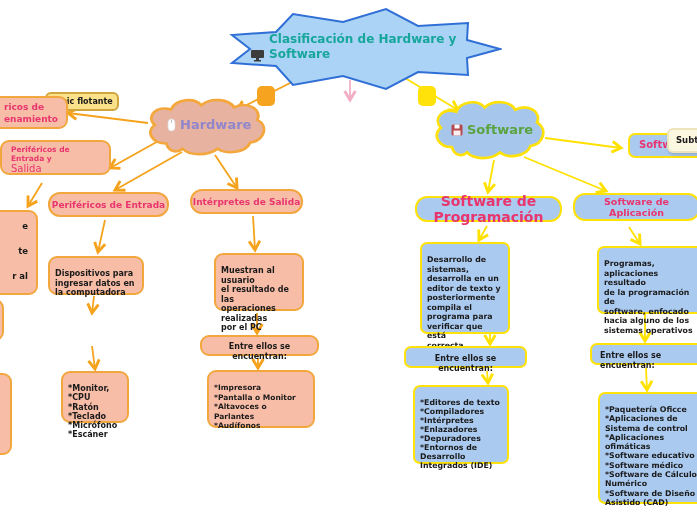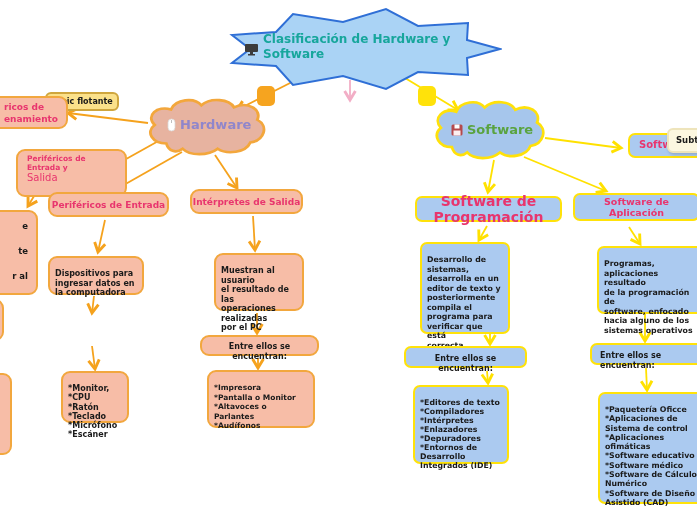--- a/index.html
+++ b/index.html
@@ -5,21 +5,21 @@
   html,body{margin:0;padding:0;background:#fff;}
   #canvas{position:relative;width:697px;height:520px;overflow:hidden;background:#fff;
           font-family:"DejaVu Sans","Liberation Sans",sans-serif;}
   .abs{position:absolute;box-sizing:border-box;}
   .node{z-index:2;}
   svg.lines{position:absolute;left:0;top:0;z-index:1;pointer-events:none;}
   .box-salmon{background:#f7bda7;border:2px solid #f2a73e;border-radius:9px;}
   .box-blue{background:#abcaf0;border:2px solid #ffe20a;border-radius:7px;}
   .box-topic{background:#fbe18a;border:2px solid #cfa63e;border-radius:6px;}
   .box-ghost{background:#fcf7e0;border:2px solid #eee4bb;border-radius:6px;box-shadow:1px 2px 3px rgba(0,0,0,.15);}
-  .hdr{color:#e8356e;font-weight:bold;display:flex;align-items:center;justify-content:center;text-align:center;}
+  .hdr{color:#e8356e;font-weight:bold;display:flex;align-items:center;justify-content:center;text-align:center;border-radius:12px;}
   .desc{color:#1a1a1a;font-weight:bold;font-size:8px;line-height:9.5px;padding:11px 5px;white-space:pre-line;}
   .cloud-label{display:flex;align-items:center;gap:4px;font-weight:bold;}
   .frag{white-space:pre-line;font-weight:bold;color:#1a1a1a;}
 </style>
 </head>
 <body>
 
 <div id="canvas">
 
   <svg class="lines" width="697" height="520">
@@ -62,21 +62,21 @@
       <line x1="629" y1="227" x2="640" y2="244" marker-end="url(#ah-y)"></line>
       <line x1="645" y1="313" x2="645" y2="341" marker-end="url(#ah-y)"></line>
       <line x1="646" y1="368" x2="647" y2="390" marker-end="url(#ah-y)"></line>
     </g>
   </svg>
 
   <div class="abs node" style="left:222px;top:6px;width:280px;height:86px;">
     <svg width="280" height="86" viewBox="0 0 280 84">
       <polygon points="278,42 245,51 246,68 196,65 164,82 121,69 71,78 54,59 10,56 28,42 10,28 54,25 71,7 121,15 164,2 196,19 246,16 245,33" fill="#aad3f5" stroke="#2f6fd6" stroke-width="2"></polygon>
     </svg>
-    <div class="abs cloud-label" style="left:22px;top:26px;align-items:center;">
+    <div class="abs cloud-label" style="left:28px;top:26px;align-items:flex-end;">
       <svg width="15" height="13" style="margin-top:4px;">
         <rect x="1" y="1" width="13" height="8" rx="1" fill="#3c3c3c"></rect>
         <rect x="6" y="9" width="3" height="2" fill="#3c3c3c"></rect>
         <rect x="4" y="11" width="7" height="1.5" fill="#3c3c3c"></rect>
       </svg>
       <span style="color:#17a69c;font-size:12px;line-height:15px;white-space:pre-line;">Clasificación de Hardware y
 Software</span>
     </div>
   </div>
 
@@ -113,21 +113,21 @@
 
   <div class="abs node box-topic" style="left:45px;top:92px;width:74px;height:19px;display:flex;align-items:center;justify-content:center;">
     <span style="font-size:8px;font-weight:bold;color:#1a1a1a;">Topic flotante</span>
   </div>
 
   <div class="abs node box-salmon" style="left:-42px;top:96px;width:110px;height:33px;">
     <div style="padding:3px 0 0 44px;color:#e8356e;font-weight:bold;font-size:9px;line-height:12px;white-space:pre-line;">ricos de
 enamiento</div>
   </div>
 
-  <div class="abs node box-salmon" style="left:0px;top:149px;width:111px;height:48px;margin-left:16px;">
+  <div class="abs node box-salmon" style="left:0px;top:140px;width:111px;height:35px;">
     <div style="padding:3px 6px 0 9px;">
       <div style="color:#e8356e;font-weight:bold;font-size:7.5px;">Periféricos de Entrada y</div>
       <div style="color:#e8356e;font-weight:normal;font-size:10px;">Salida</div>
     </div>
   </div>
 
   <div class="abs node box-salmon" style="left:-76px;top:210px;width:114px;height:85px;">
     <div class="frag" style="font-size:8.5px;line-height:12.5px;text-align:right;padding:8px 8px 0 0;">e
 
 te

